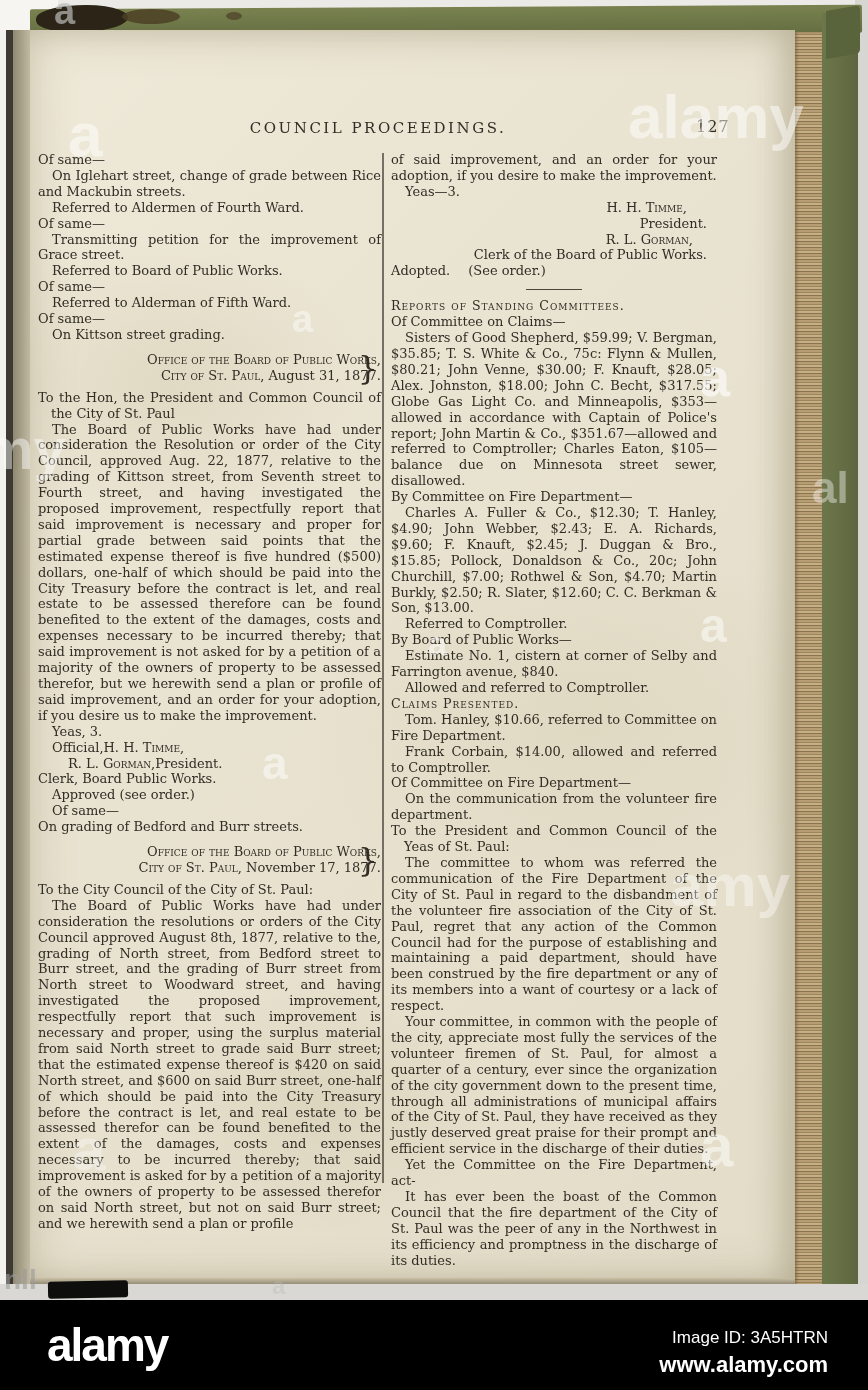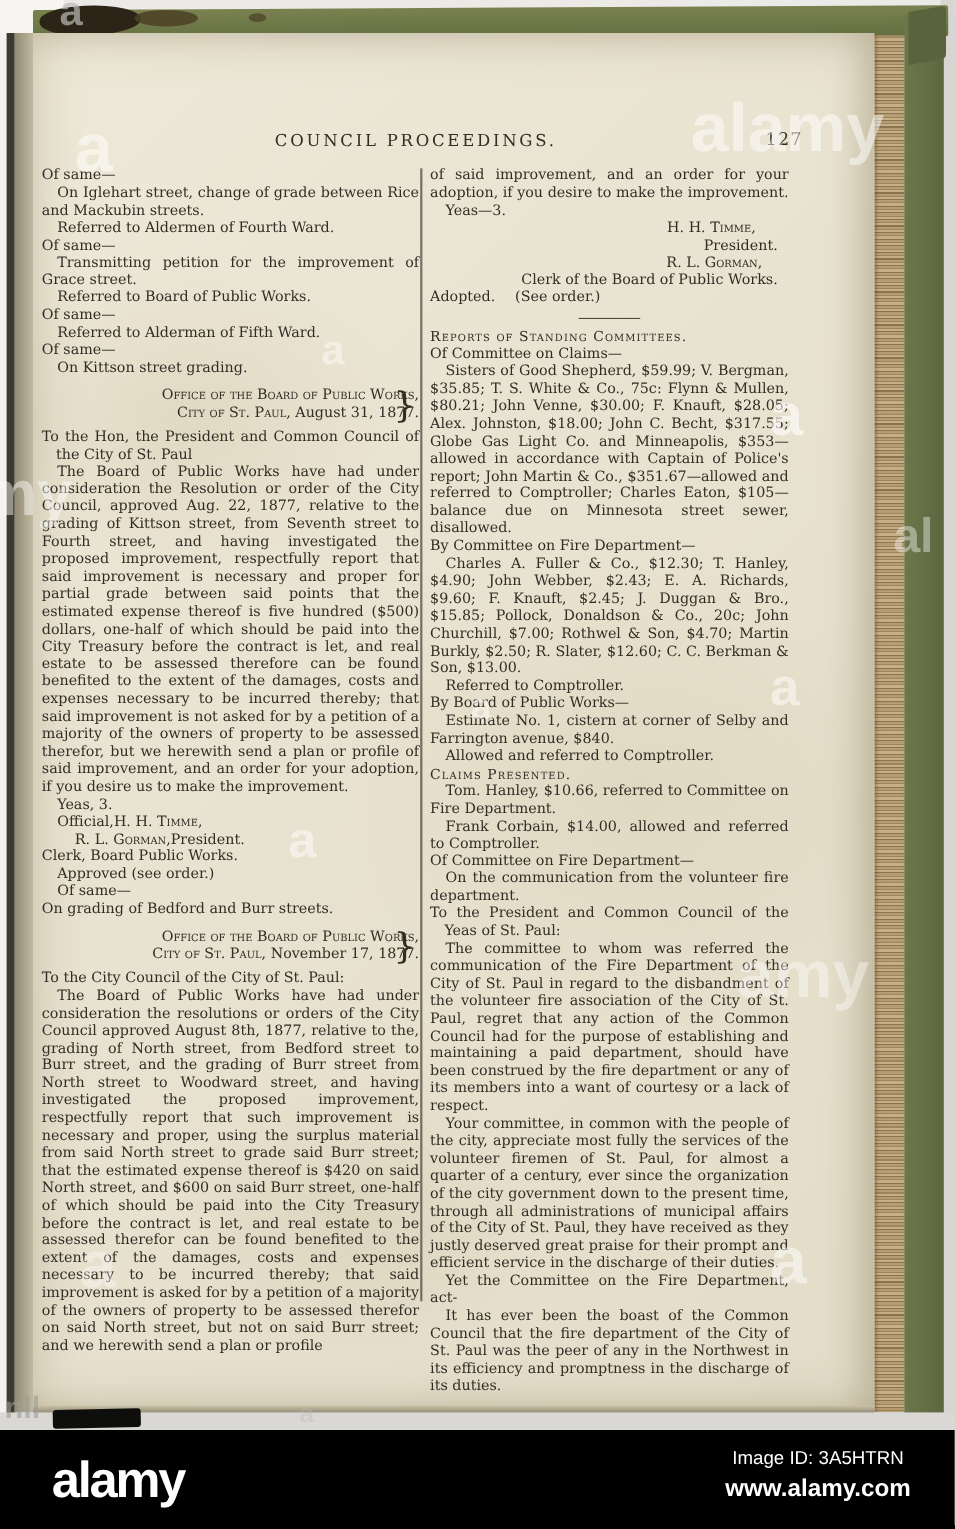--- a/index.html
+++ b/index.html
@@ -78,21 +78,21 @@
 
   
   #wm-layer{left:0;top:0;width:868px;height:1390px;position:absolute;pointer-events:none;z-index:5;}
   .wm{position:absolute;font-family:"Liberation Sans",sans-serif;font-weight:bold;
       color:#ffffff;line-height:1;filter:blur(.4px);}
 
   
   .footer-bar{left:0;top:1300px;width:868px;height:90px;background:#000;z-index:6;}
   .alamy-logo{position:absolute;left:47px;top:18px;color:#fff;font-family:"Liberation Sans",sans-serif;
               font-weight:bold;font-size:46px;letter-spacing:-2px;}
-  .footer-right{position:absolute;right:40px;top:16px;text-align:center;color:#fff;
+  .footer-right{position:absolute;right:40px;top:28px;text-align:right;color:#fff;
                 font-family:"Liberation Sans",sans-serif;}
   .image-id{font-size:17px;font-weight:400;margin-bottom:4px;}
   .site{font-size:22px;font-weight:bold;}
 </style>
 </head>
 <body>
 
 <div class="abs bg-top"></div>
 <div class="abs edge-white"></div>
 <div class="abs edge-dark"></div>

